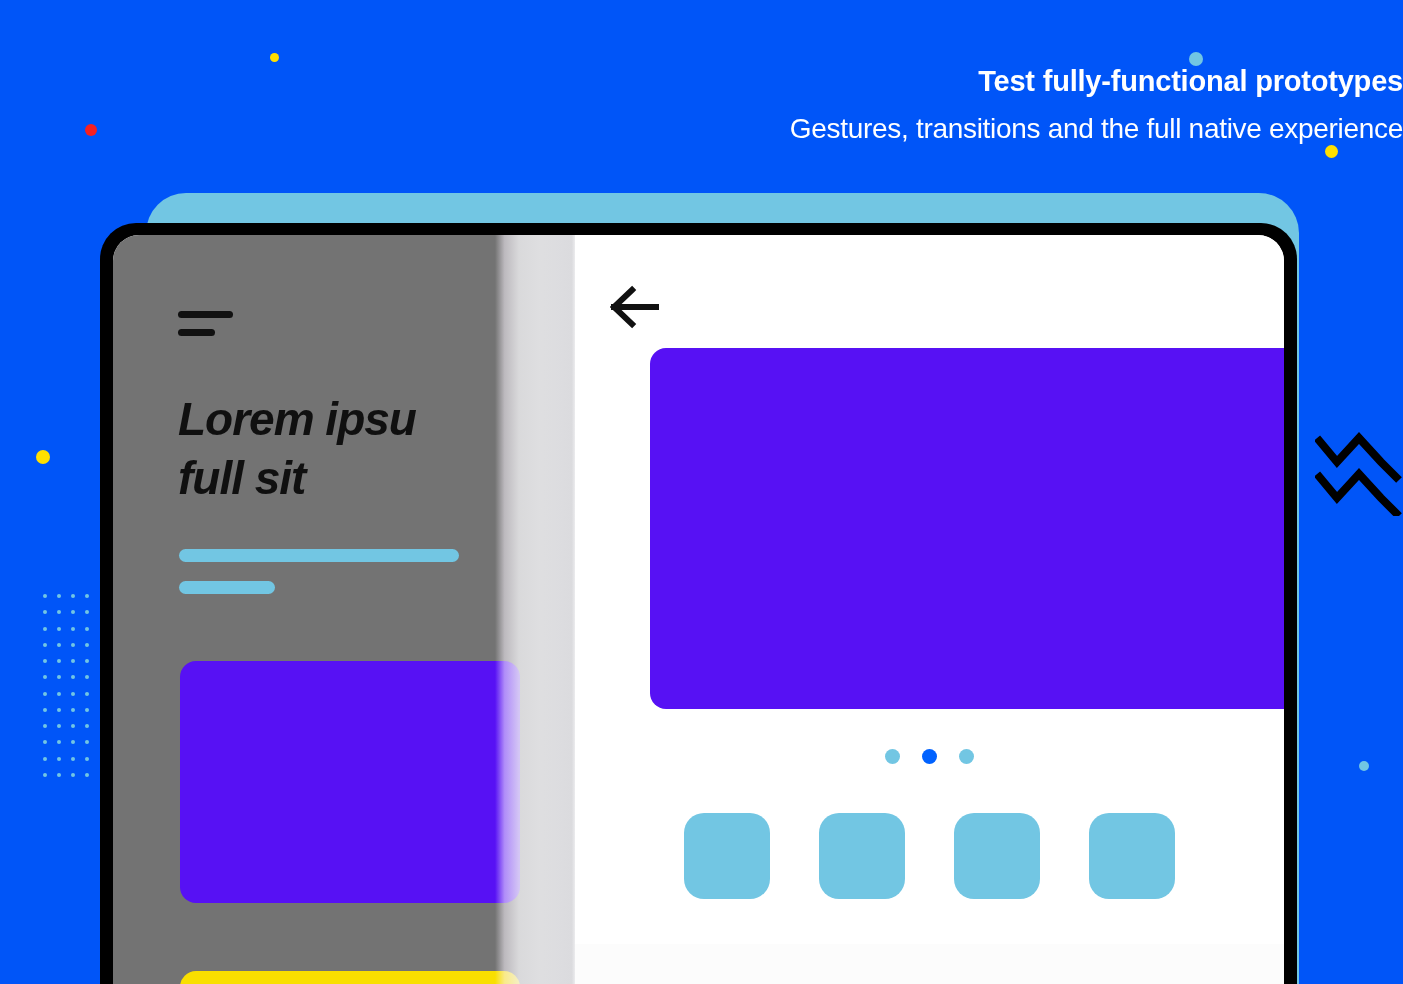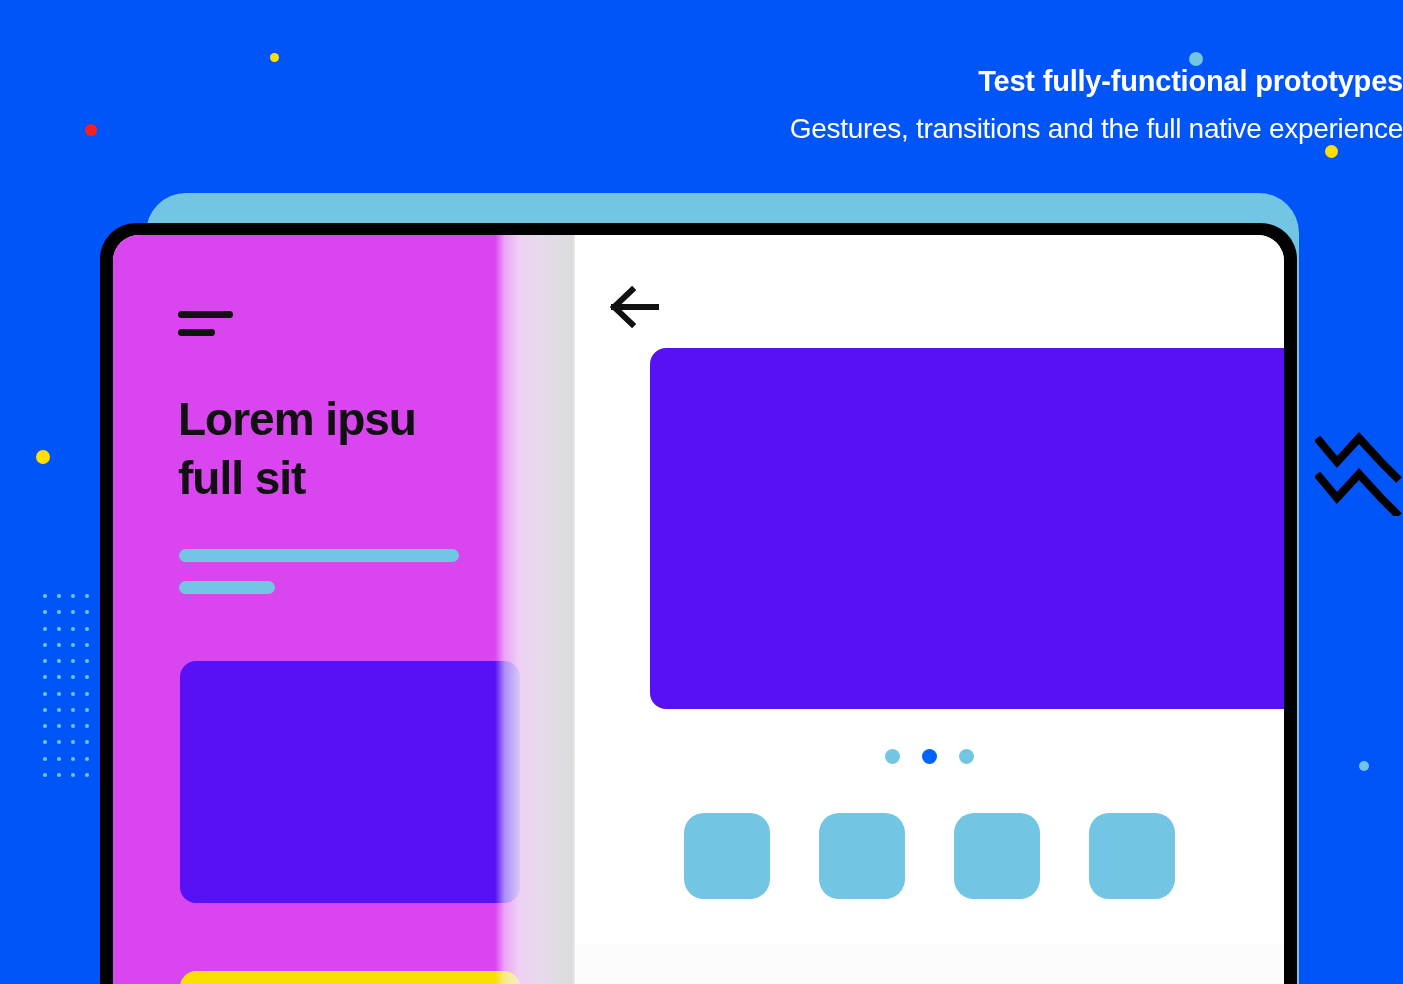--- a/index.html
+++ b/index.html
@@ -65,21 +65,21 @@
     position:absolute; left:13px; top:42px;
     width:1171px; height:749px;
     background:#fcfcfc;
     border-radius:26px 26px 0 0;
     overflow:hidden;
   }
 
   
   .screen-left{
     position:absolute; left:0; top:0; width:460px; height:749px;
-    background:#d946ef; overflow:hidden;
+    background:#737373; overflow:hidden;font-style:italic;
   }
   .hamburger{ position:absolute; left:65px; top:76px; }
   .hamburger span{ display:block; background:#111; border-radius:4px; }
   .hamburger .bar-top{ width:55px; height:7px; }
   .hamburger .bar-bottom{ width:37px; height:7px; margin-top:11px; }
 
   .left-heading{
     position:absolute; left:65px; top:155px;
     width:420px;
     font-size:46px; font-weight:bold; color:#101010;

